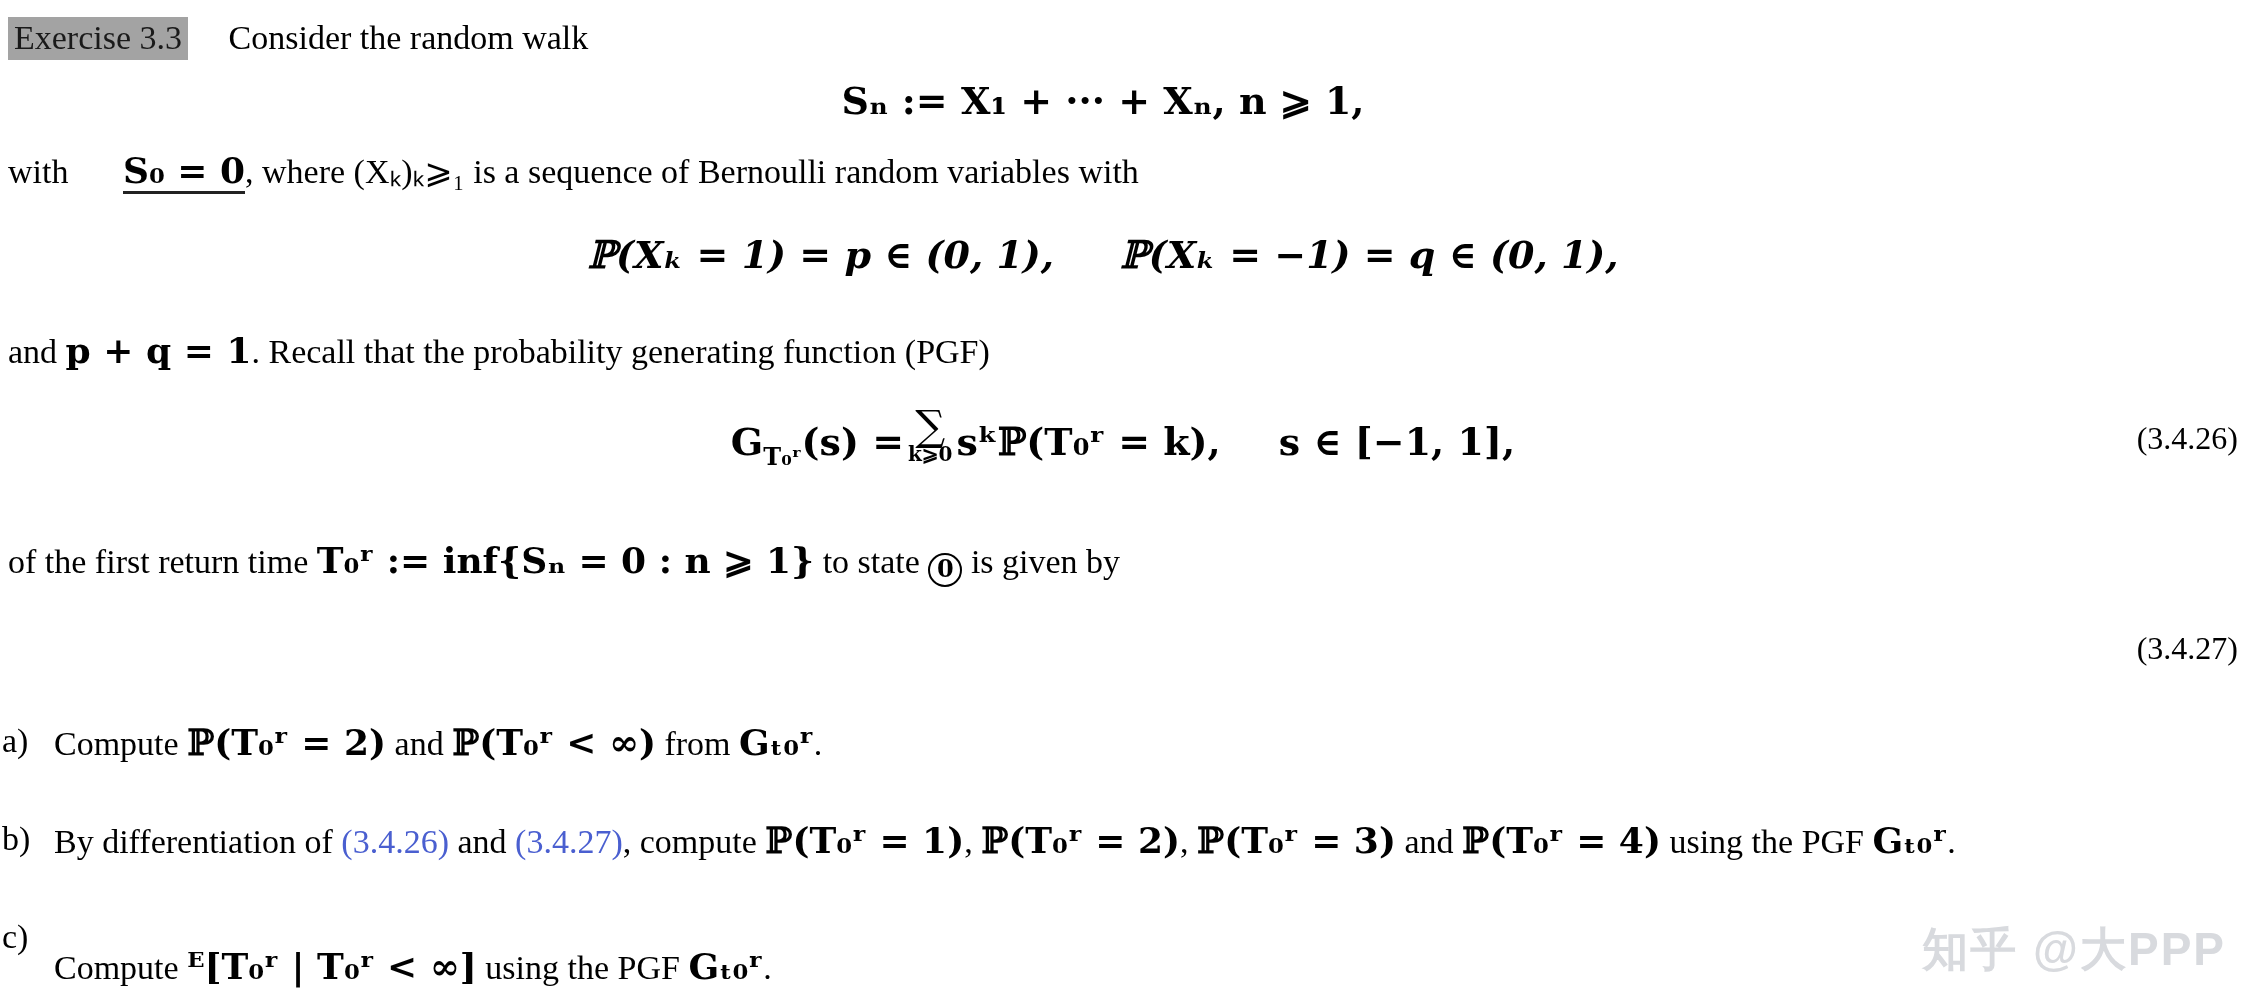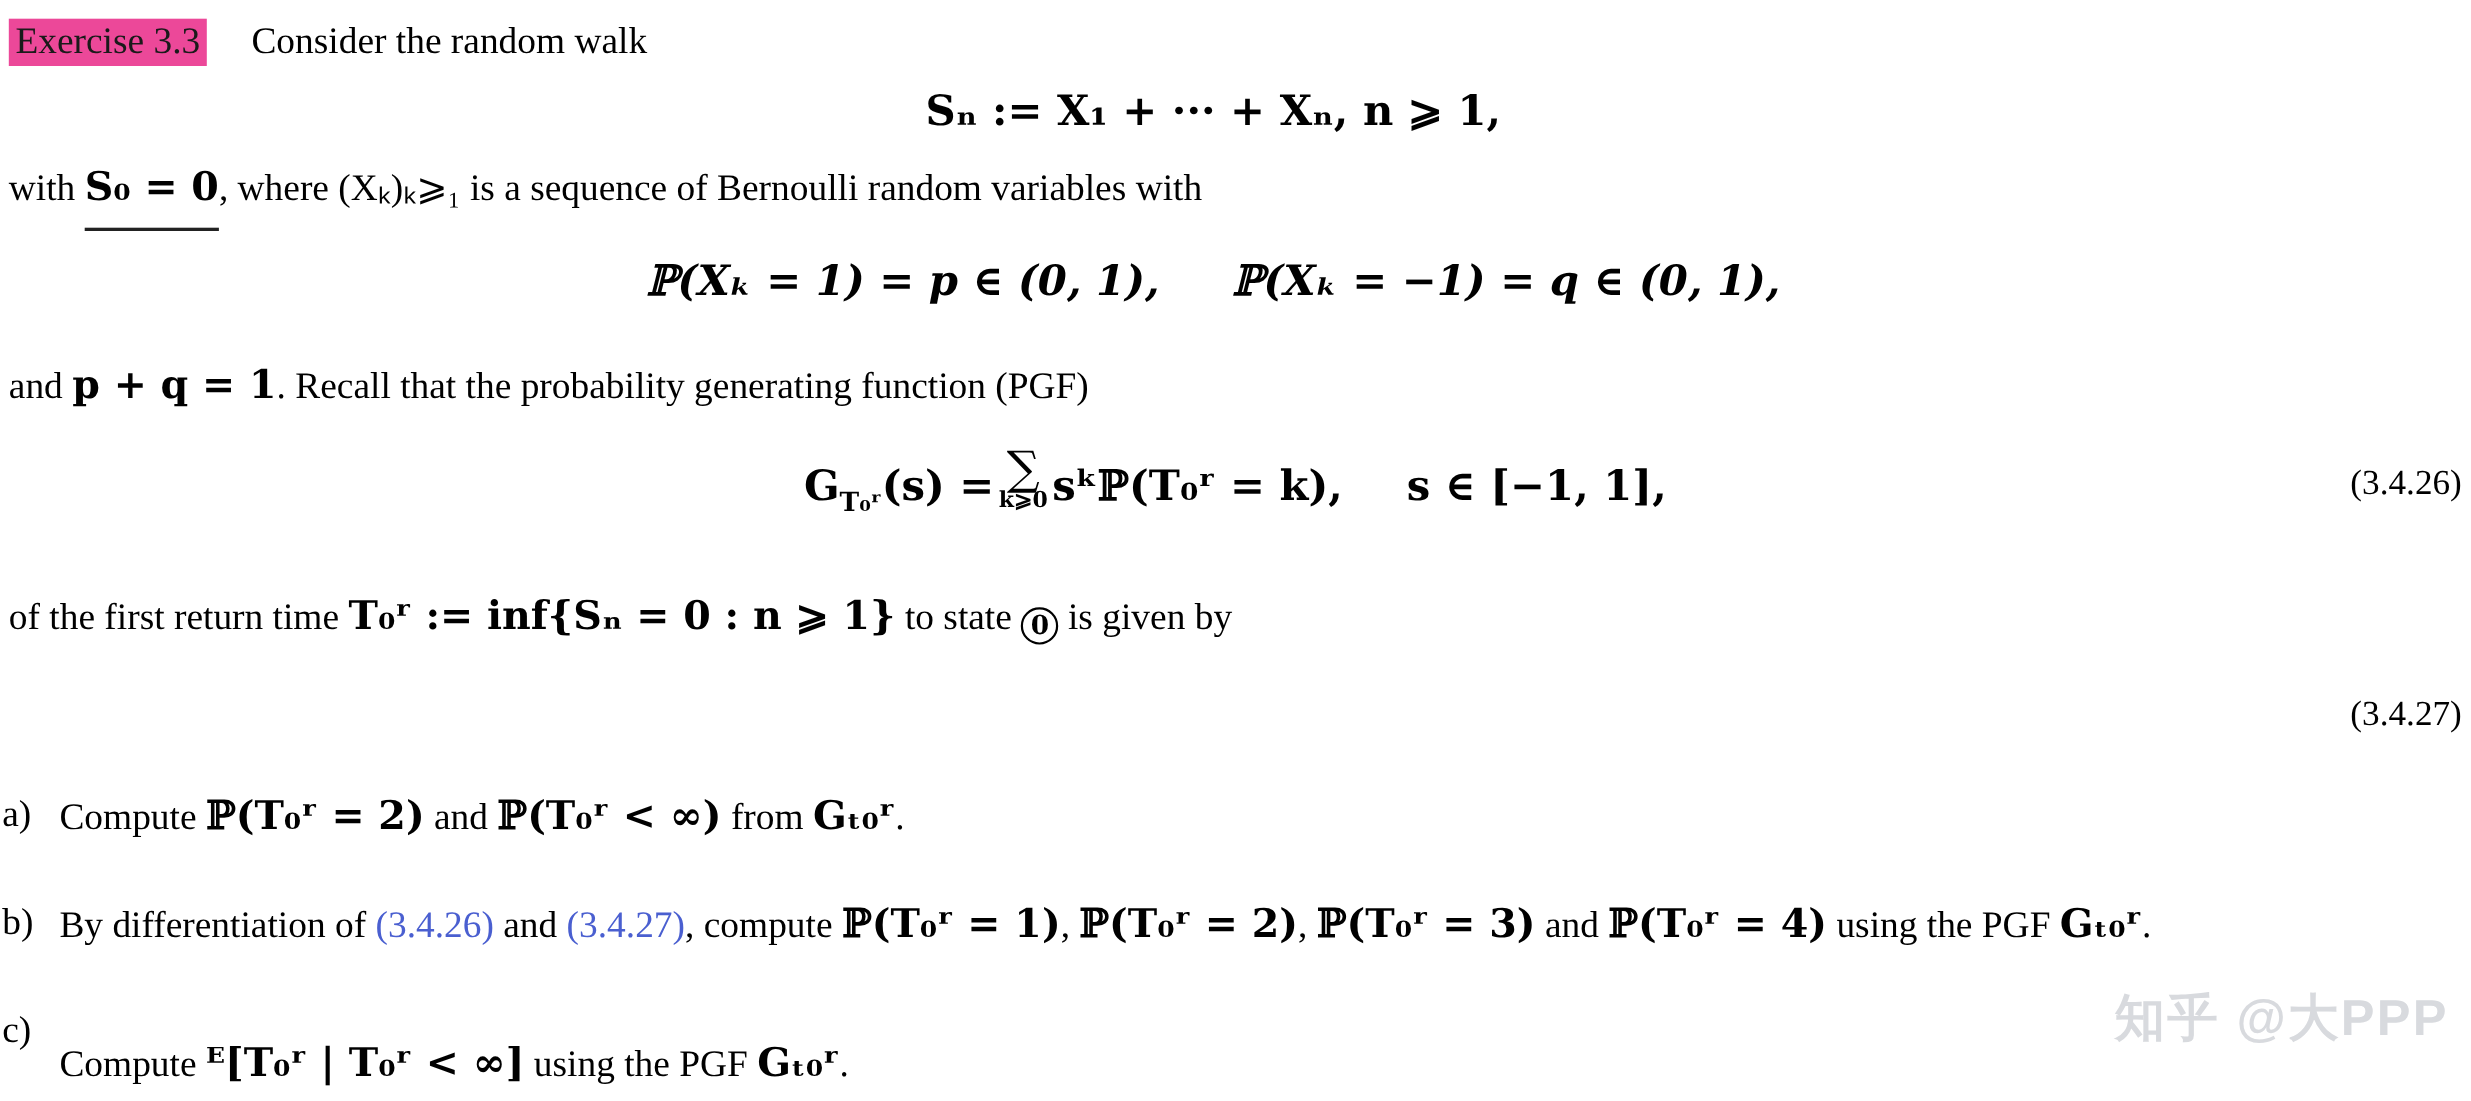--- a/index.html
+++ b/index.html
@@ -48,31 +48,32 @@
     font-size: 38px;
   }
   .roman {
     font-family: "Liberation Serif", serif;
     font-weight: normal;
     font-size: 34px;
   }
 
   
   .ex-tag {
-    background: #ec4899;
+    background: #a3a3a3;
     padding: 2px 6px 4px 6px;
     font-family: "Liberation Serif", serif;
     font-size: 34px;
     color: #1a1a1a;
   }
 
   
   .uline {
     border-bottom: 3px solid #222;
-    padding-bottom: 16px;
+    padding-bottom: 0;
+    margin-left: 46px;
   }
 
   
   .eqnum {
     position: absolute;
     right: 8px;
     font-family: "Liberation Serif", serif;
     font-size: 32px;
   }
 
@@ -139,21 +140,21 @@
   .item-label {
     position: absolute;
     font-family: "Liberation Serif", serif;
     font-size: 34px;
   }
 
   
   .watermark {
     position: absolute;
     right: 20px;
-    bottom: 44px;
+    bottom: 20px;
     color: #d8dade;
     font-family: "Liberation Sans", sans-serif;
     font-size: 46px;
     font-weight: bold;
     letter-spacing: 2px;
     user-select: none;
   }
 </style>
 </head>
 <body>

